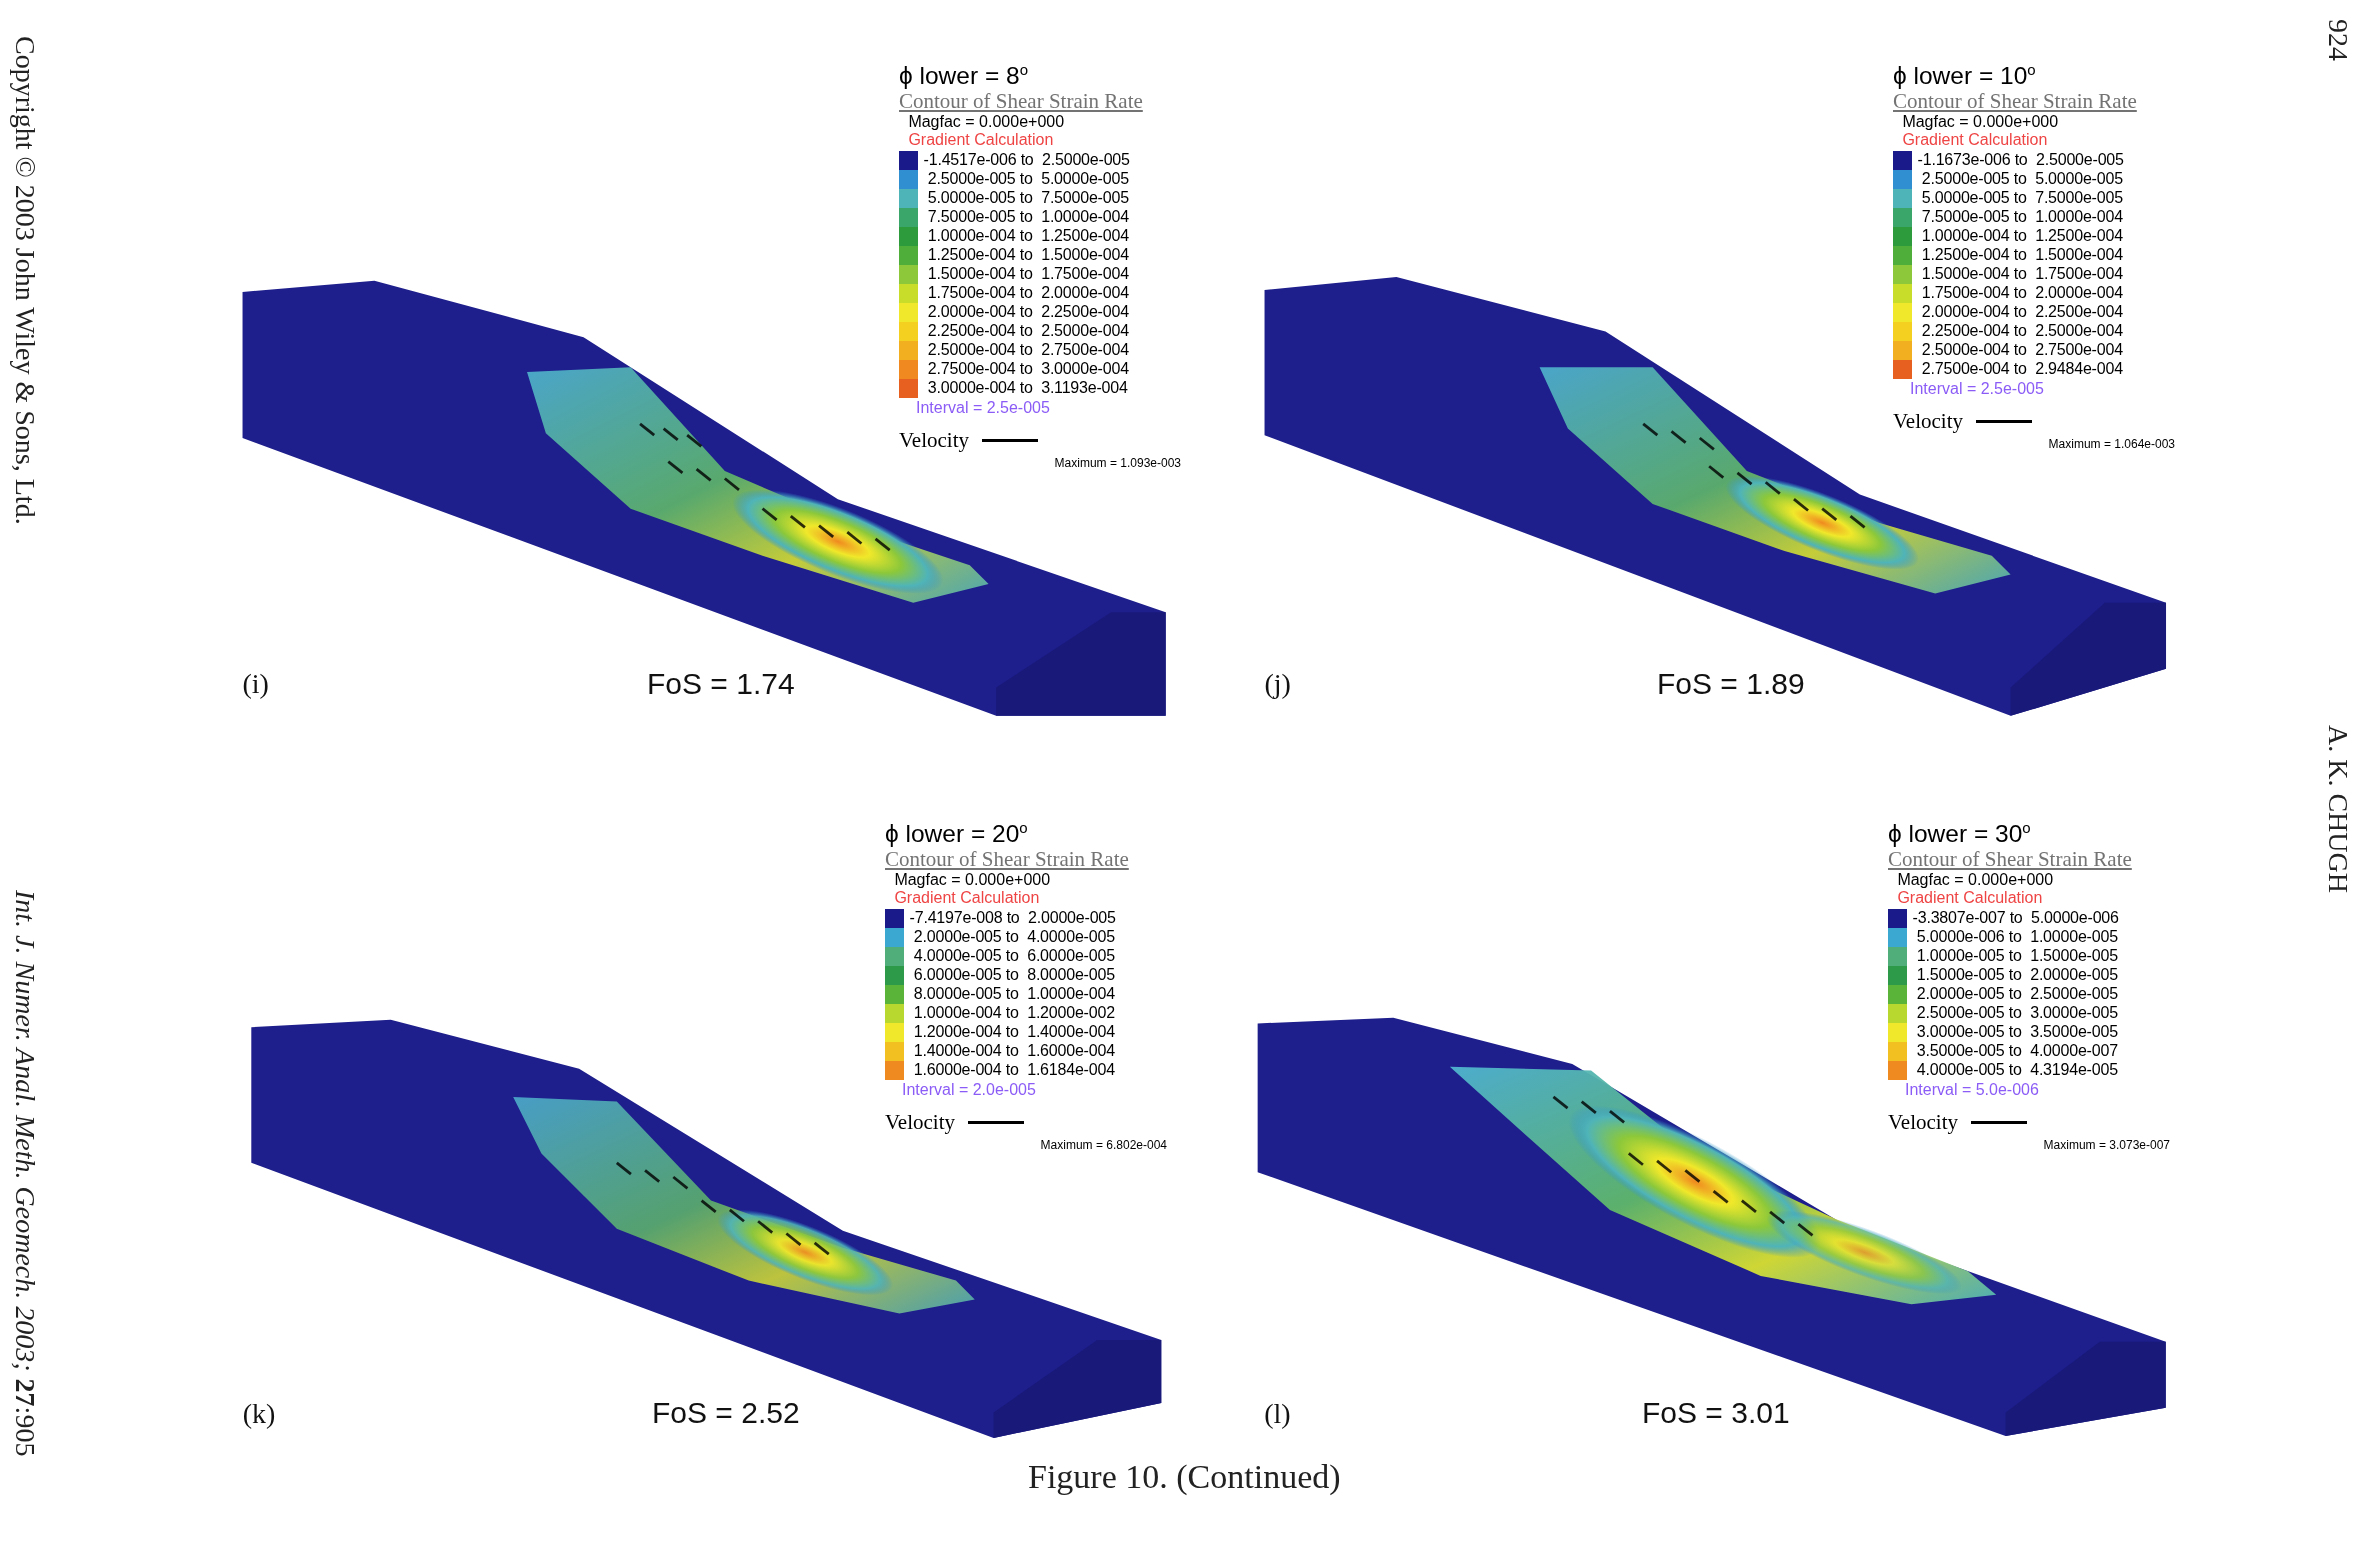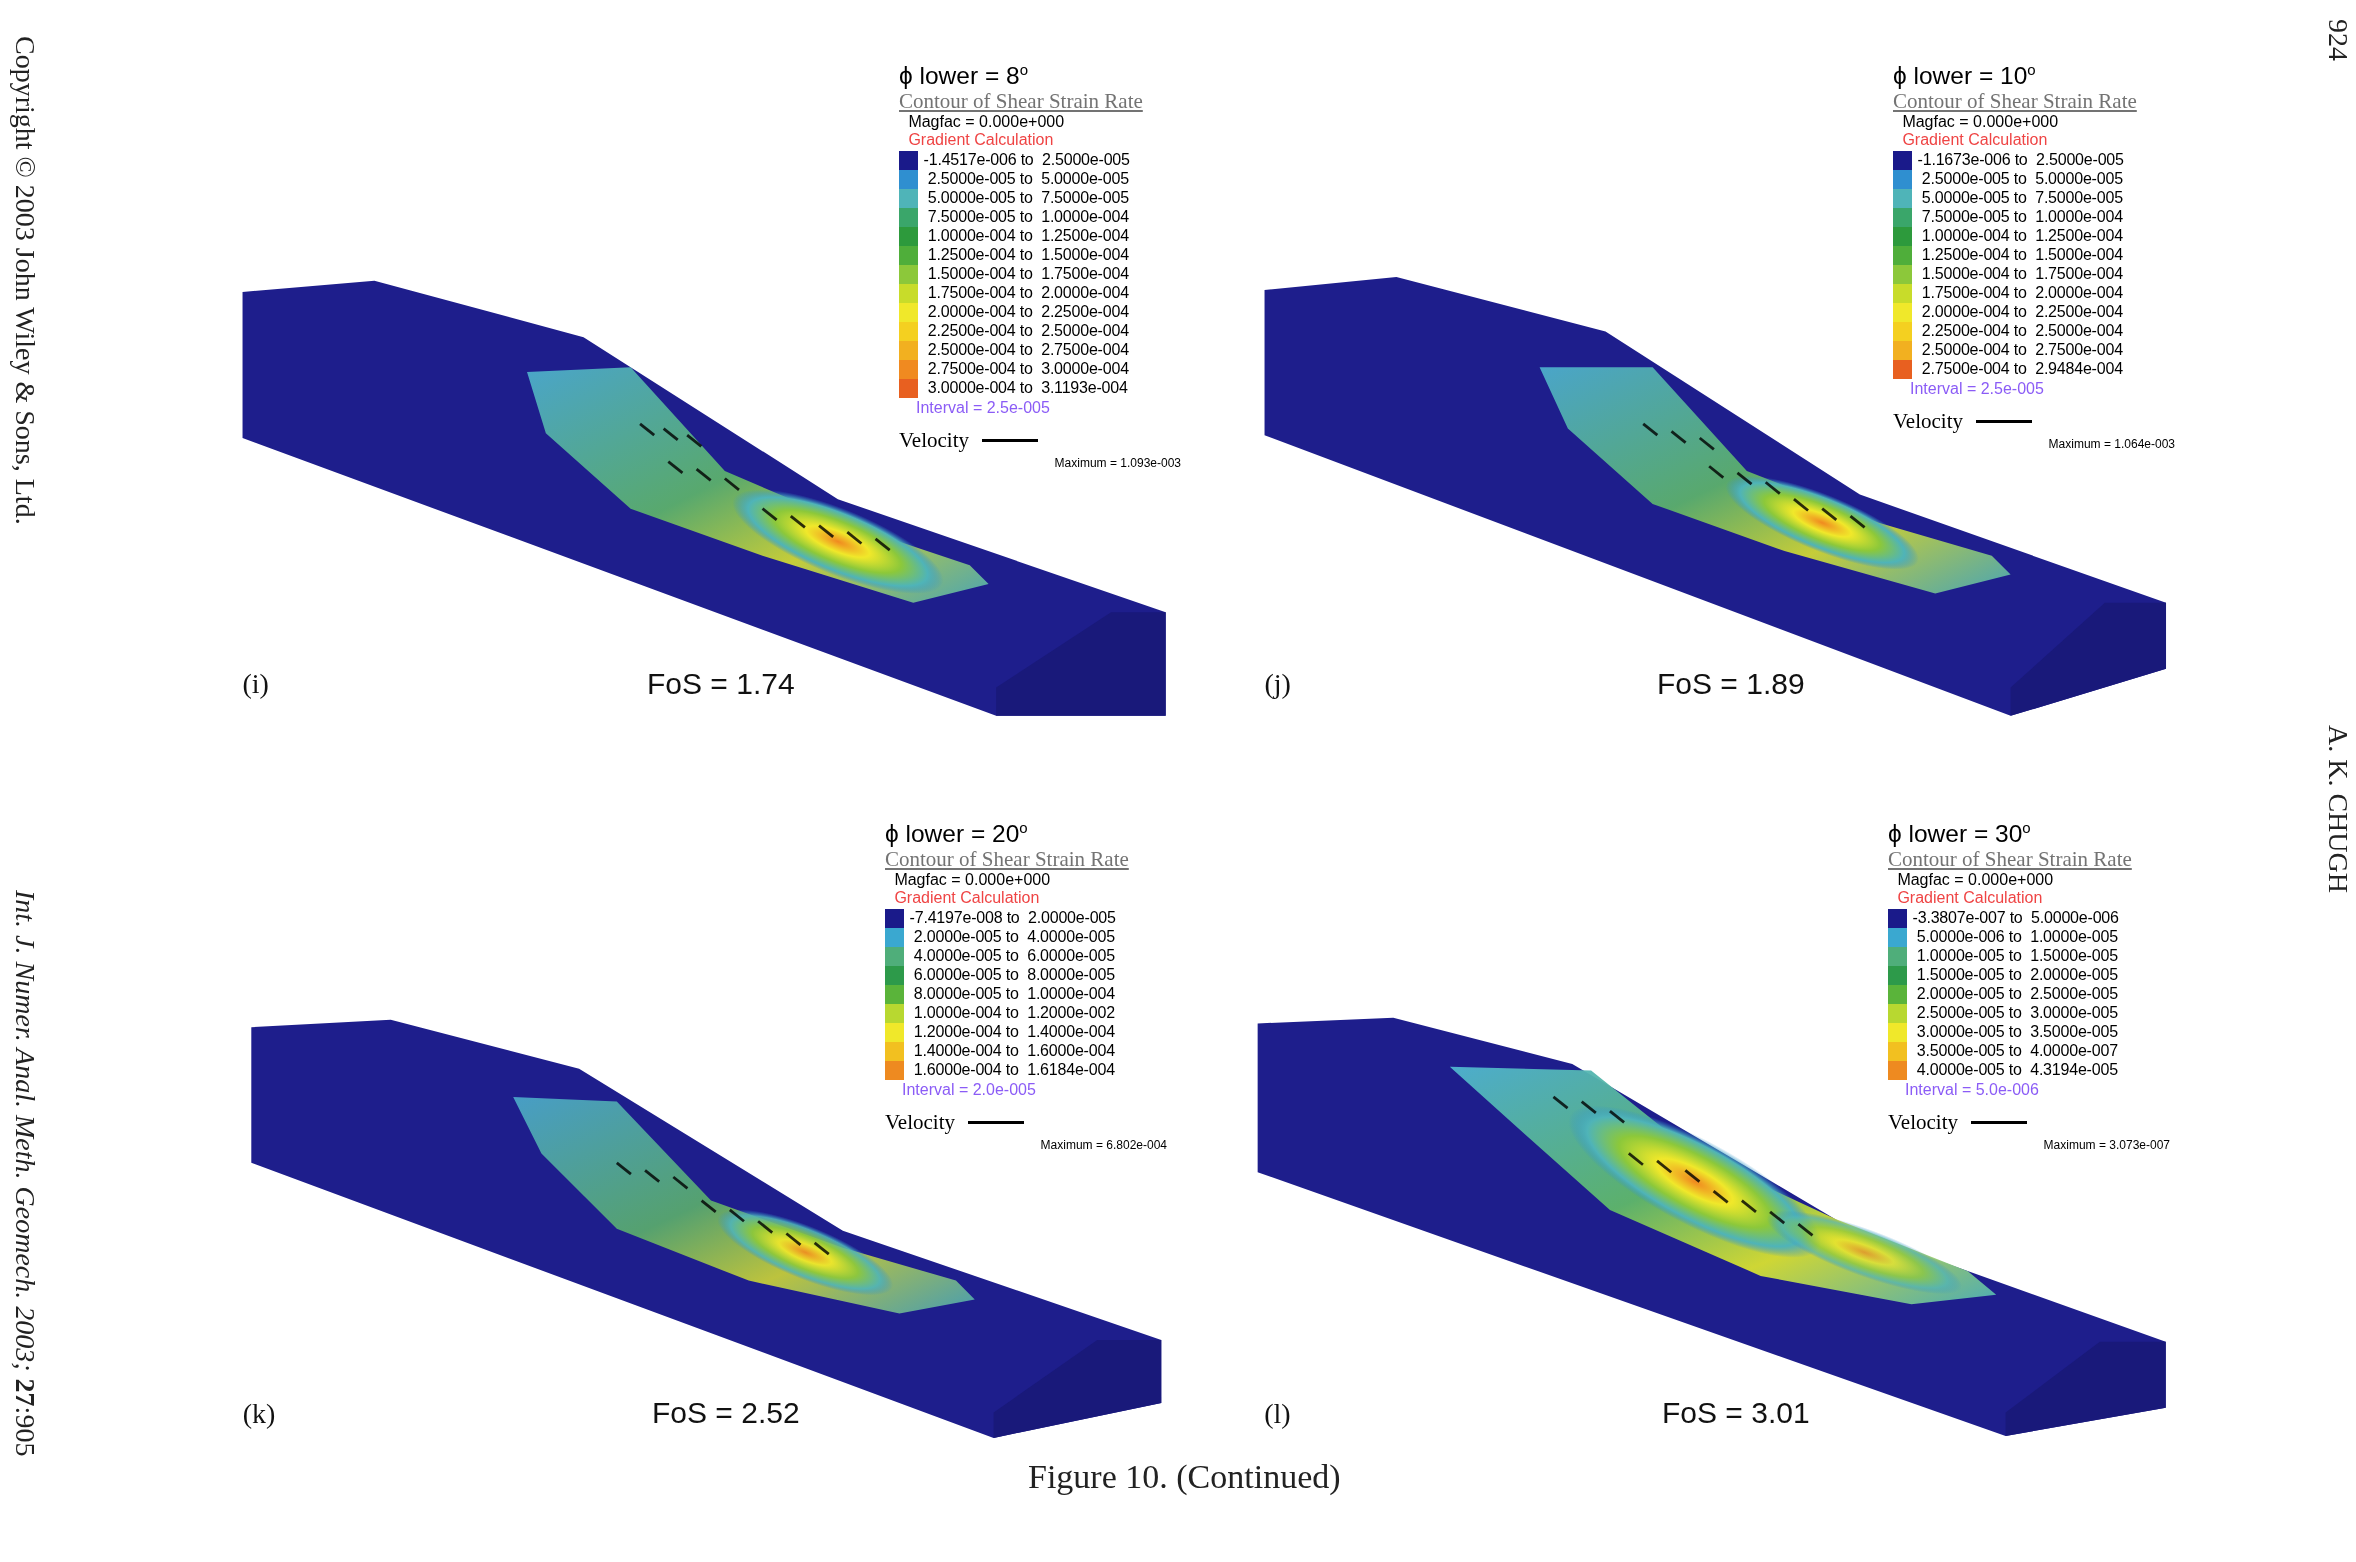--- a/index.html
+++ b/index.html
@@ -369,17 +369,17 @@
         </div>
     </div>
     <div class="interval">Interval = 5.0e-006</div>
     <div class="velocity">
         <span>Velocity</span>
         <span class="vel-line"></span>
       </div>
     <div class="maximum">Maximum = 3.073e-007</div>
   </div>
   <div class="panel-label" style="left:12.2px;top:386px;">(l)</div>
-  <div class="fos" style="left:410px;top:384px;">FoS = 3.01</div>
+  <div class="fos" style="left:390px;top:384px;">FoS = 3.01</div>
 </div>
 
 <div class="caption">Figure 10.  (Continued)</div>
 
 
 </body></html>

